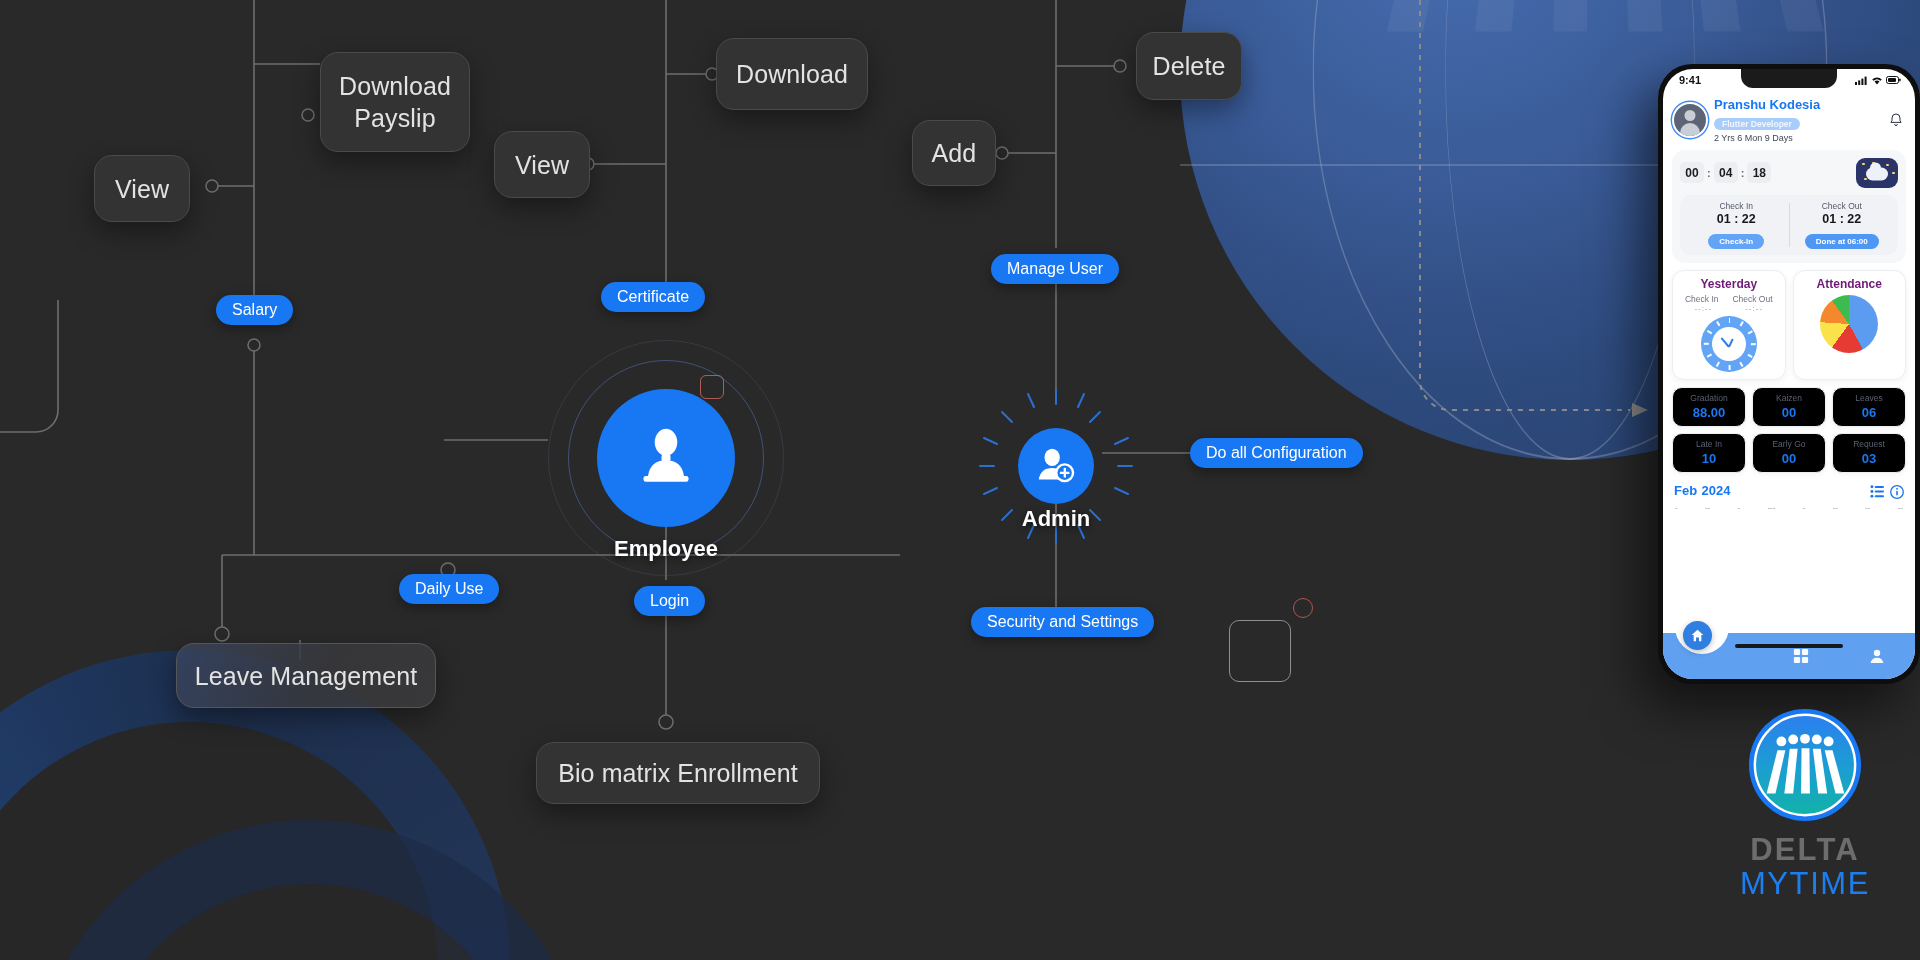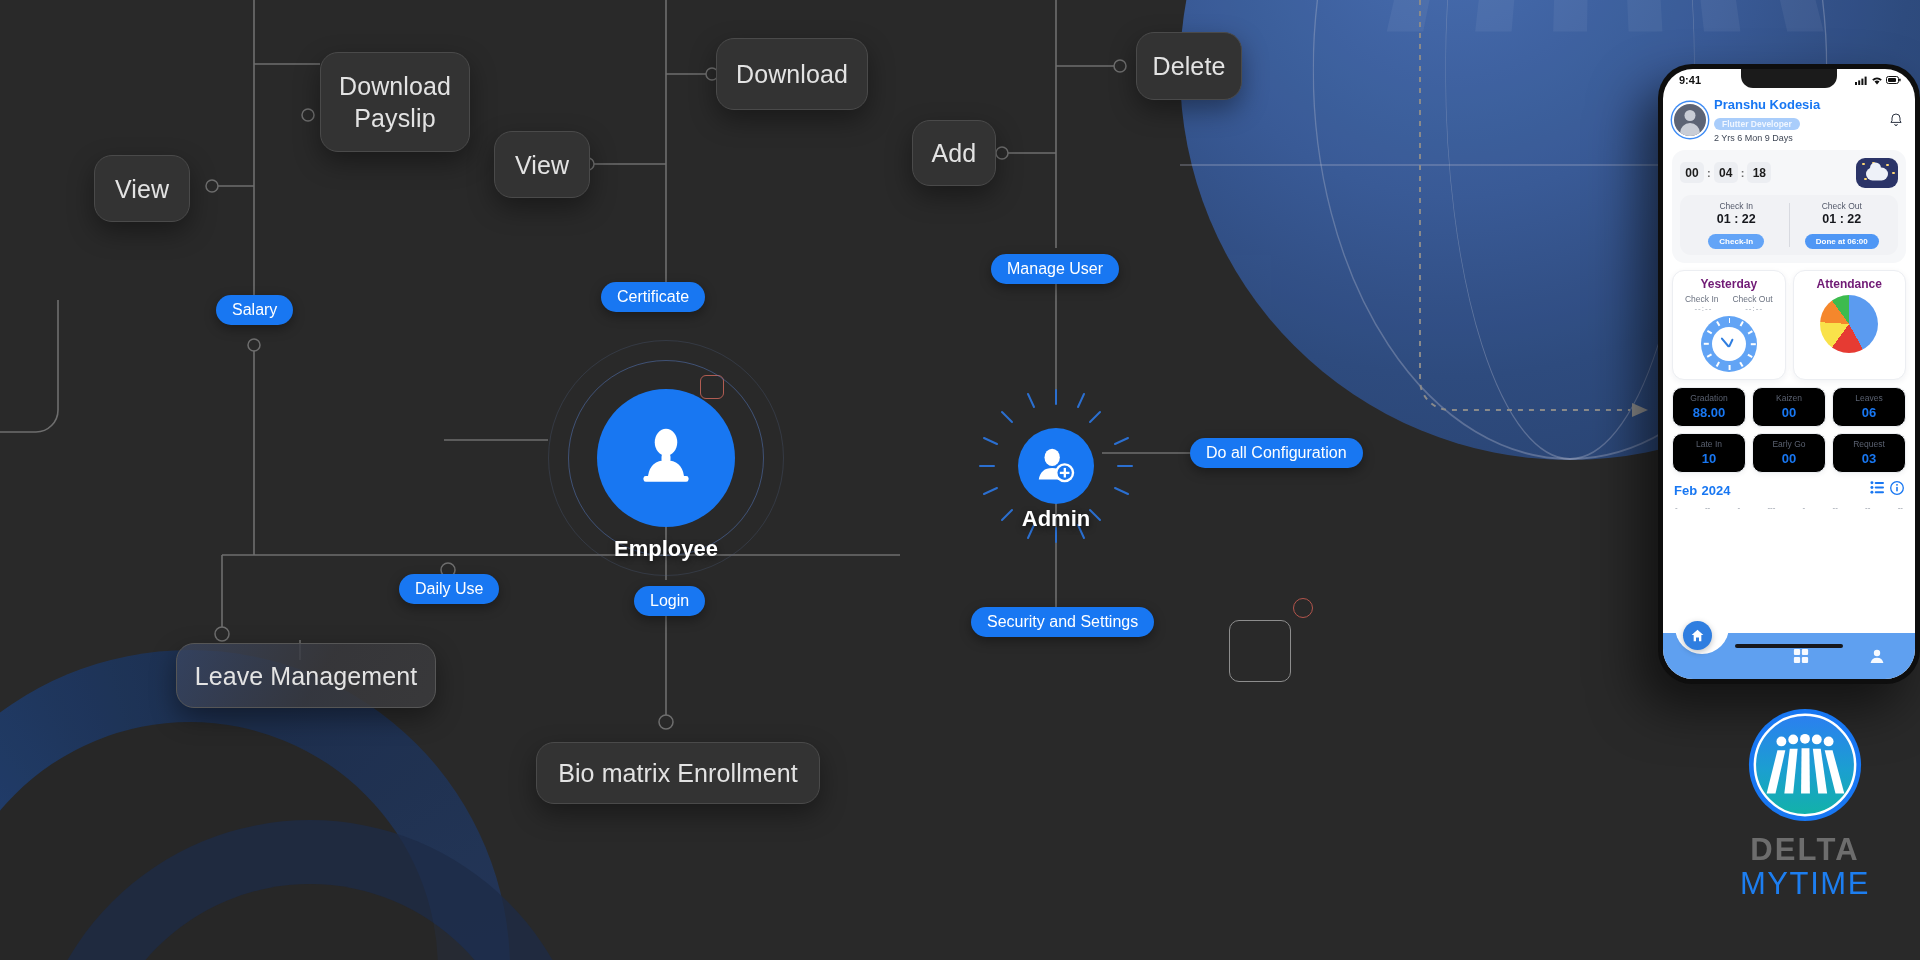--- a/index.html
+++ b/index.html
@@ -228,21 +228,21 @@
   .pie{ width:58px;height:58px;border-radius:50%;margin:4px auto 0; }
 
   .stat-grid{ display:grid; grid-template-columns:repeat(3,1fr); gap:6px; }
   .stat{
     background:#000000;border:1px solid #edeff3;border-radius:10px;
     text-align:center; padding:5px 2px 6px; box-shadow:0 2px 5px rgba(18,30,60,.05);
   }
   .stat-label{ font-size:8.5px; color:#5a6170; }
   .stat-value{ font-size:13px; font-weight:700; color:#1877f2; margin-top:2px; }
 
-  .month-row{ display:flex; align-items:flex-start; justify-content:space-between; margin-top:8px; padding:0 2px; }
+  .month-row{ display:flex; align-items:flex-end; justify-content:space-between; margin-top:8px; padding:0 2px; }
   .month-txt{ color:#1877f2; font-weight:700; font-size:13px; }
   .month-icons{ display:flex; gap:5px; align-items:center; }
 
   .cal-strip{ display:flex; justify-content:space-between; padding:4px 3px 0; }
   .cal-strip span{ font-size:8px; color:#8d94a1; }
 
   .tabbar{
     position:absolute; left:0;right:0;bottom:0;height:46px;
     background:#5fa0f0;
     display:flex;align-items:center;justify-content:space-around;

